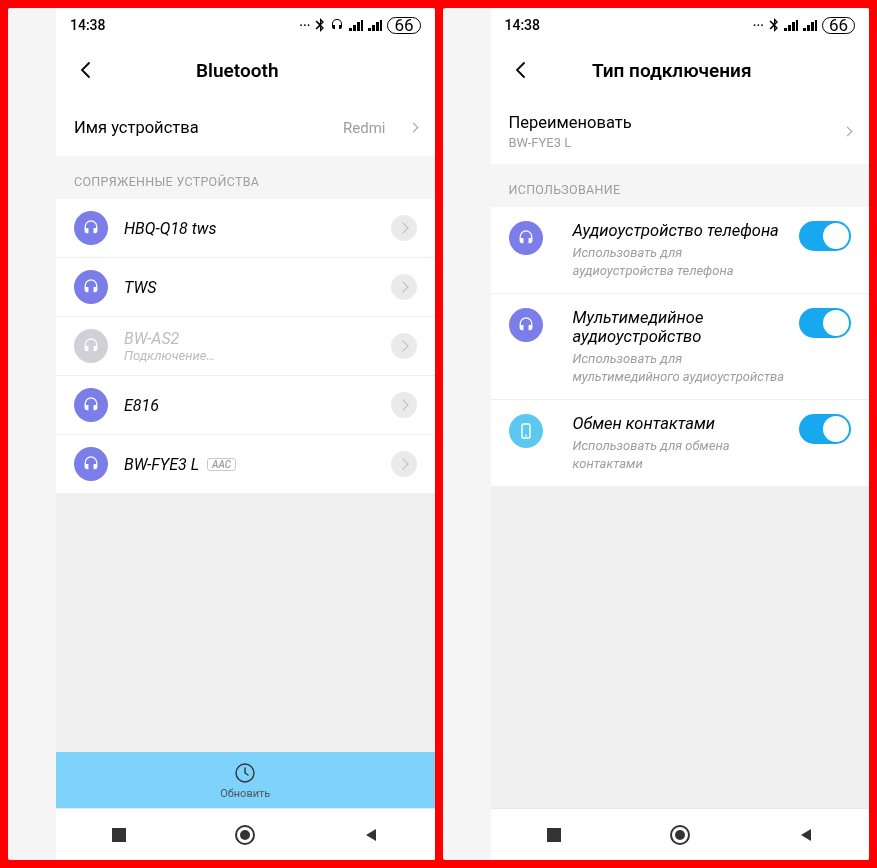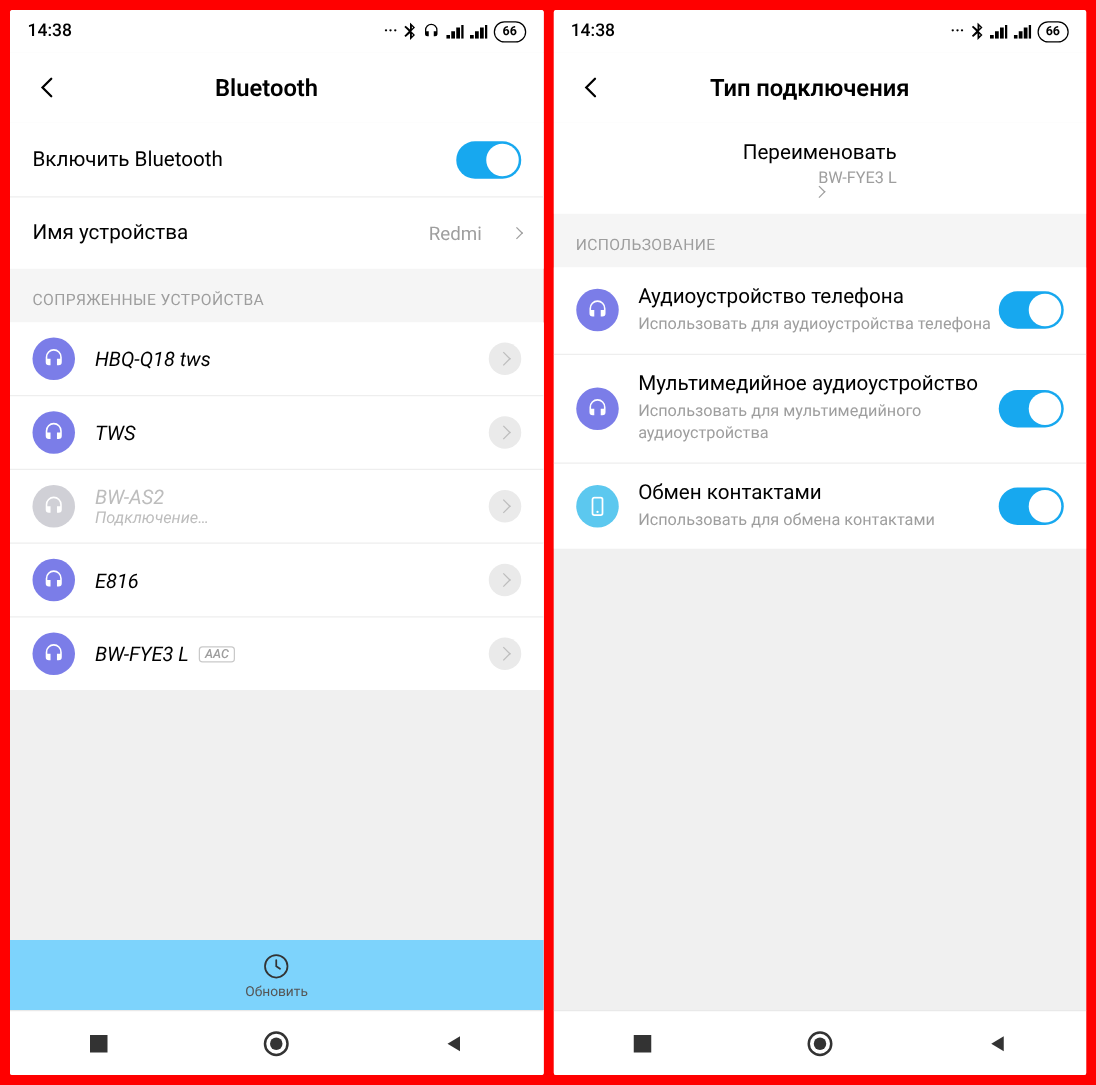--- a/index.html
+++ b/index.html
@@ -13,39 +13,40 @@
     gap: 8px;
   }
   .phone {
     background: #f5f5f5;
     width: 444px;
     height: 852px;
     display: flex;
     flex-direction: column;
     border-radius: 2px;
     overflow: hidden;
+    padding-left: 48px;
   }
   .status-bar {
     background: #fff;
     height: 34px;
     display: flex;
     align-items: center;
     justify-content: space-between;
     padding: 0 14px;
     font-size: 14px;
     font-weight: 500;
     color: #000;
   }
   .status-icons { display: flex; align-items: center; gap: 5px; font-size: 13px;}
   .battery-pill {
     border: 1.3px solid #000;
     border-radius: 10px;
     padding: 0 6px;
-    font-size: 10px;
-    font-weight: 700;
+    font-size: 17px;
+    font-weight: 400;
     display: inline-flex;
     align-items: center;
     height: 17px;
   }
   .nav-header {
     background: #fff;
     height: 56px;
     display: flex;
     align-items: center;
     padding: 0 10px;
@@ -118,21 +119,21 @@
     background:#7dd3fc;
   }
   .refresh-label { font-size:11px; color:#555; margin-top:3px;}
   .nav-bar {
     height:52px; background:#fff; border-top:1px solid #e9e9e9;
     display:flex; align-items:center; justify-content:space-around;
   }
   .nav-bar div { width:60px; display:flex; justify-content:center; }
   .spacer-flex { flex:1; background:#f0f0f0;}
   .use-row {
-    display:flex; align-items:center; padding:14px 18px; background:#fff; 
+    display:flex; align-items:flex-start; padding:14px 18px; background:#fff; gap:14px;font-style:italic;
   }
   .use-row + .use-row { border-top:0.5px solid #eee; }
   .use-text { flex:1; }
   .use-title { font-size:16.5px; color:#000; }
   .use-sub { font-size:13px; color:#9e9e9e; margin-top:4px; line-height:1.35;}
   svg { display:block; }
 </style>
 </head>
 <body>
 
@@ -161,26 +162,20 @@
     <div class="back-btn">
       <svg width="20" height="20" viewBox="0 0 20 20">
           <path d="M13 3l-7 7 7 7" stroke="#000" stroke-width="1.8" fill="none" stroke-linecap="round"></path>
         </svg>
     </div>
     <div class="nav-title">Bluetooth</div>
   </div>
 
   <div class="section-group">
     <div class="row">
-      <div class="row-label">Включить Bluetooth</div>
-      <div class="toggle on">
-          <div class="knob"></div>
-        </div>
-    </div>
-    <div class="row">
       <div class="row-label">Имя устройства</div>
       <div class="row-value">Redmi</div>
       <span class="small-chevron"></span>
     </div>
   </div>
 
   <div class="section-caption">СОПРЯЖЕННЫЕ УСТРОЙСТВА</div>
 
   <div class="section-group">
     <div class="dev-row">
@@ -295,21 +290,21 @@
   <div class="nav-header">
     <div class="back-btn">
       <svg width="20" height="20" viewBox="0 0 20 20">
           <path d="M13 3l-7 7 7 7" stroke="#000" stroke-width="1.8" fill="none" stroke-linecap="round"></path>
         </svg>
     </div>
     <div class="nav-title">Тип подключения</div>
   </div>
 
   <div class="section-group">
-    <div class="row" style="flex-direction:column;text-align:right;">
+    <div class="row" style="flex-direction:row;">
       <div style="flex:1;">
         <div class="row-label">Переименовать</div>
         <div class="row-sub">BW-FYE3 L</div>
       </div>
       <span class="small-chevron"></span>
     </div>
   </div>
 
   <div class="section-caption">ИСПОЛЬЗОВАНИЕ</div>
 

